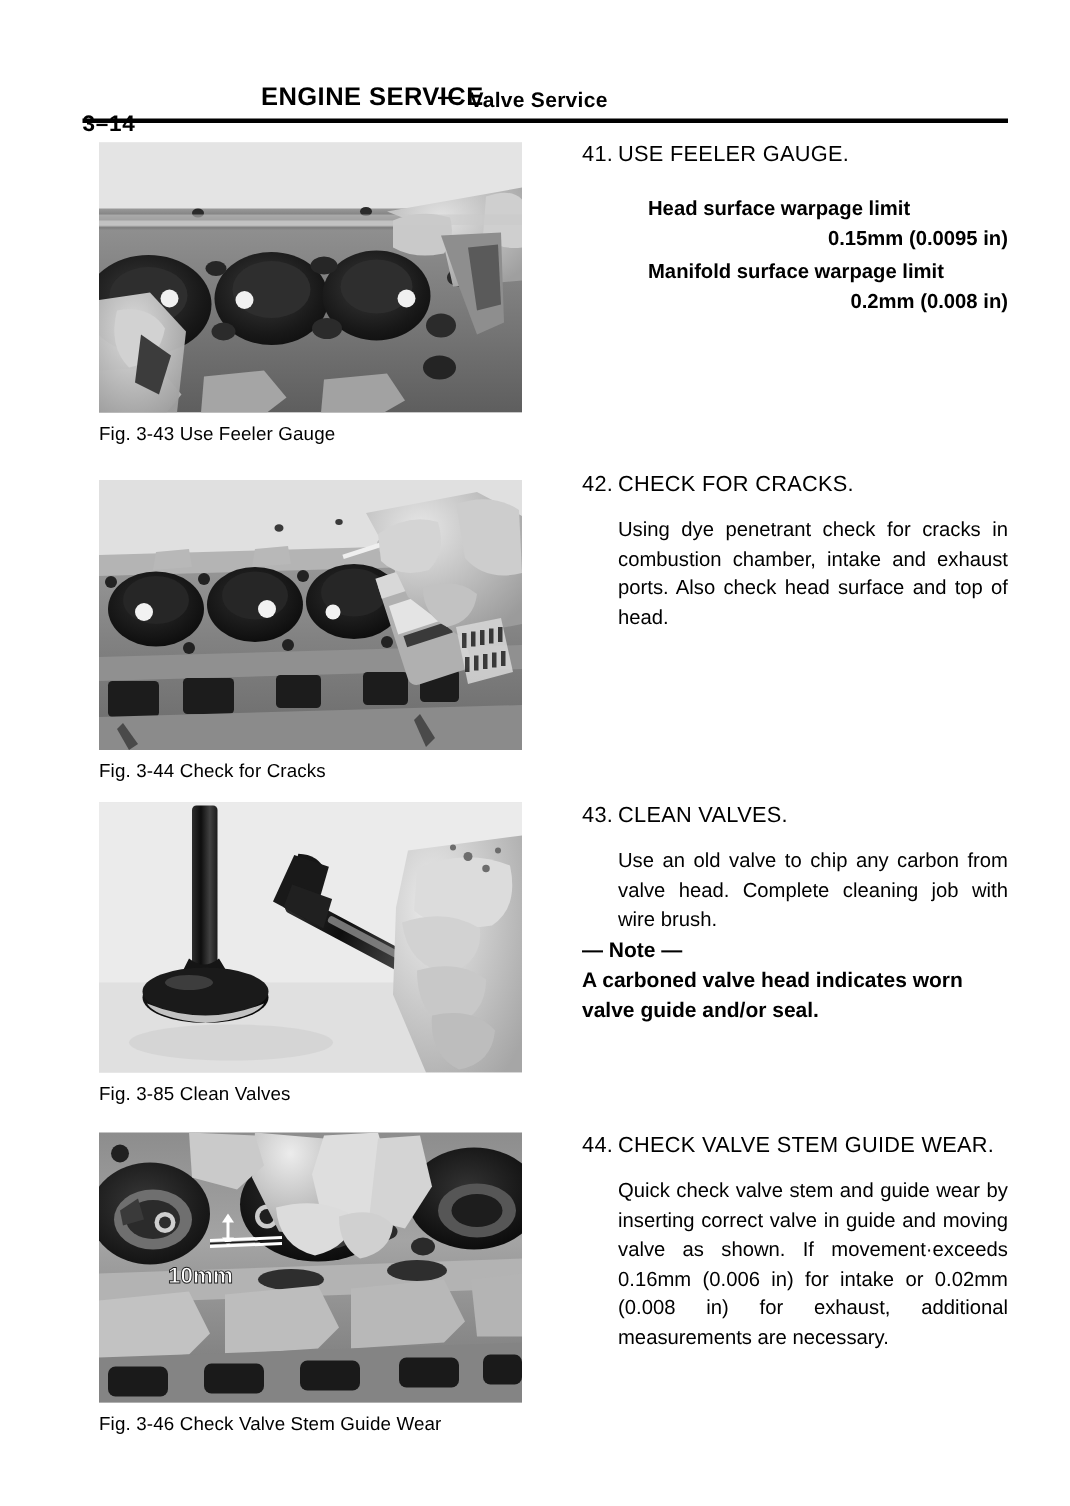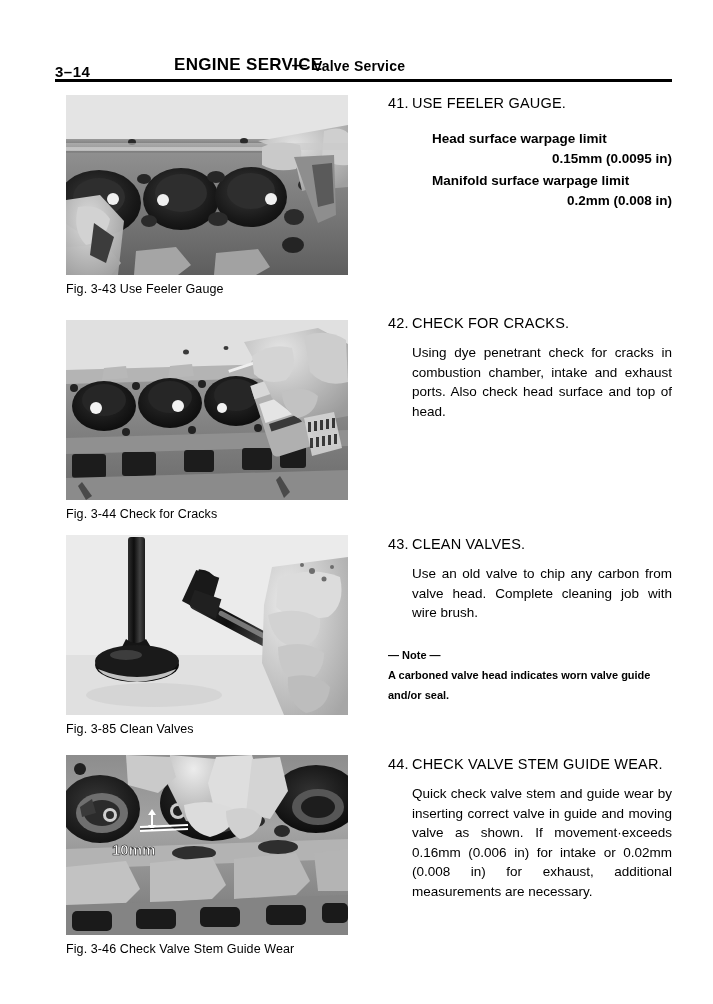--- a/index.html
+++ b/index.html
@@ -21,21 +21,21 @@
   .page-header {
     position: absolute;
     left: 55px;
     top: 55px;
     width: 617px;
     height: 26px;
   }
   .page-number {
     position: absolute;
     left: 0px;
-    top: 8px;
+    top: 19px;
     font-size: 15px;
     font-weight: bold;
     letter-spacing: 0.5px;
   }
   .header-title {
     position: absolute;
     left: 75px;
     top: 0px;
     font-size: 17px;
     font-weight: bold;
@@ -126,24 +126,23 @@
     margin-top: 18px;
     margin-left: 36px;
     width: 248px;
     font-size: 13.5px;
     font-weight: bold;
     line-height: 20px;
   }
   .spec-label { display: block; text-align: left; padding-left: 8px; }
   .spec-value { display: block; text-align: right; }
   .note-block {
-    margin-top: 22px;
     margin-left: 0px;
     width: 284px;
-    font-size: 11px;
+    font-size: 14px;
     font-weight: bold;
     line-height: 20px;
   }
   .note-title { display: block; }
   .note-text { display: block; }
 </style>
 </head>
 <body>
 
 <div class="page-header">

